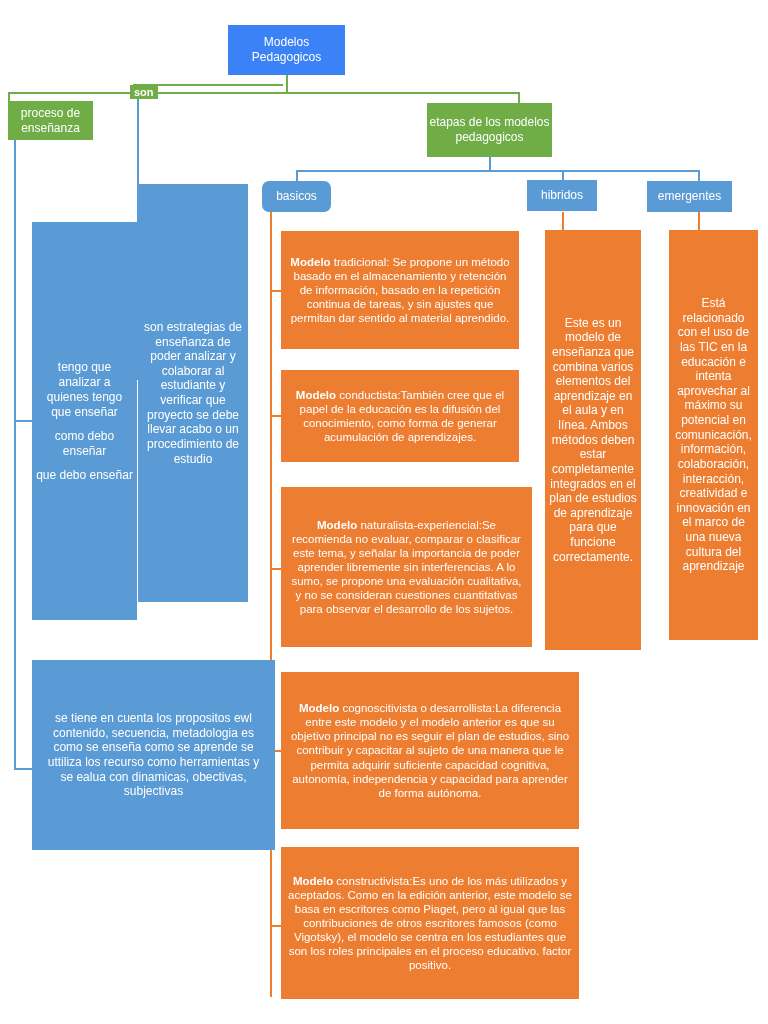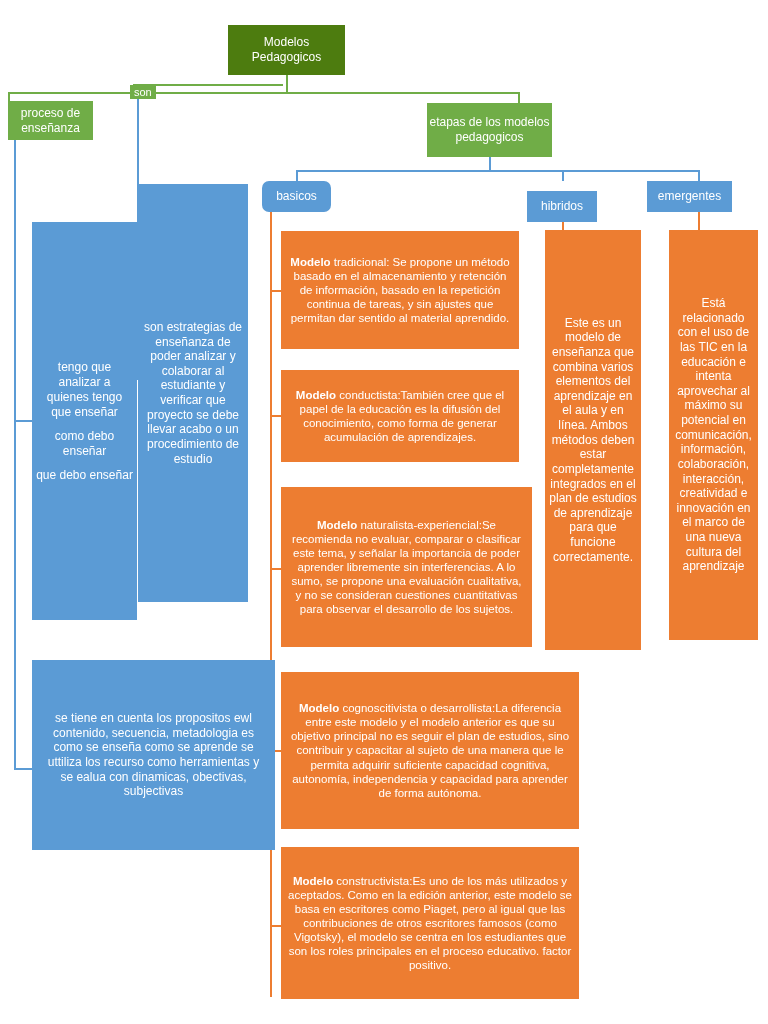--- a/index.html
+++ b/index.html
@@ -5,30 +5,30 @@
   html,body{margin:0;padding:0;}
   body{
     width:768px;height:1024px;position:relative;background:#ffffff;
     font-family:"Liberation Sans","DejaVu Sans",sans-serif;
     overflow:hidden;
   }
   .box{position:absolute;box-sizing:border-box;color:#ffffff;
        display:flex;align-items:center;justify-content:center;
        text-align:center;line-height:1.22;}
   .box p{margin:0;padding:0;}
-  .amber{background:#4d7c0f;}
+  .amber{background:#3b82f6;}
   .green{background:#70AD47;}
   .blue{background:#5B9BD5;}
   .orange{background:#ED7D31;}
   .line{position:absolute;}
   .l-green{background:#70AD47;}
   .l-blue{background:#5B9BD5;}
   .l-orange{background:#ED7D31;}
   .tag{position:absolute;background:#70AD47;color:#fff;font-size:11px;
-       padding:1px 4px;line-height:1.1;z-index:5;white-space:nowrap;}
+       padding:1px 4px;line-height:1.1;z-index:5;white-space:nowrap;font-weight:bold;}
   .stack{position:absolute;box-sizing:border-box;display:flex;
          flex-direction:column;align-items:center;justify-content:center;
          color:#fff;text-align:center;line-height:1.25;}
   .stack p{margin:0 0 9px 0;}
   .stack p:last-child{margin-bottom:0;}
   b{font-weight:bold;}
 </style>
 </head>
 <body>
 
@@ -77,21 +77,21 @@
 </div>
 
 <div class="box green" style="left:427px;top:103px;width:125px;height:54px;font-size:12px;">
   <p>etapas de los modelos pedagogicos</p>
 </div>
 
 <div class="box blue" style="left:262px;top:181px;width:69px;height:31px;font-size:12px;border-radius:7px;">
   <p>basicos</p>
 </div>
 
-<div class="box blue" style="left:527px;top:191px;width:70px;height:31px;font-size:12px;">
+<div class="box blue" style="left:527px;top:180px;width:70px;height:31px;font-size:12px;">
   <p>hibridos</p>
 </div>
 
 <div class="box blue" style="left:647px;top:181px;width:85px;height:31px;font-size:12px;">
   <p>emergentes</p>
 </div>
 
 <div class="stack blue" style="left:32px;top:222px;width:105px;height:398px;font-size:12px;padding:16px 4px;">
   <p>tengo que analizar a quienes tengo que enseñar</p>
   <p>como debo enseñar</p>

